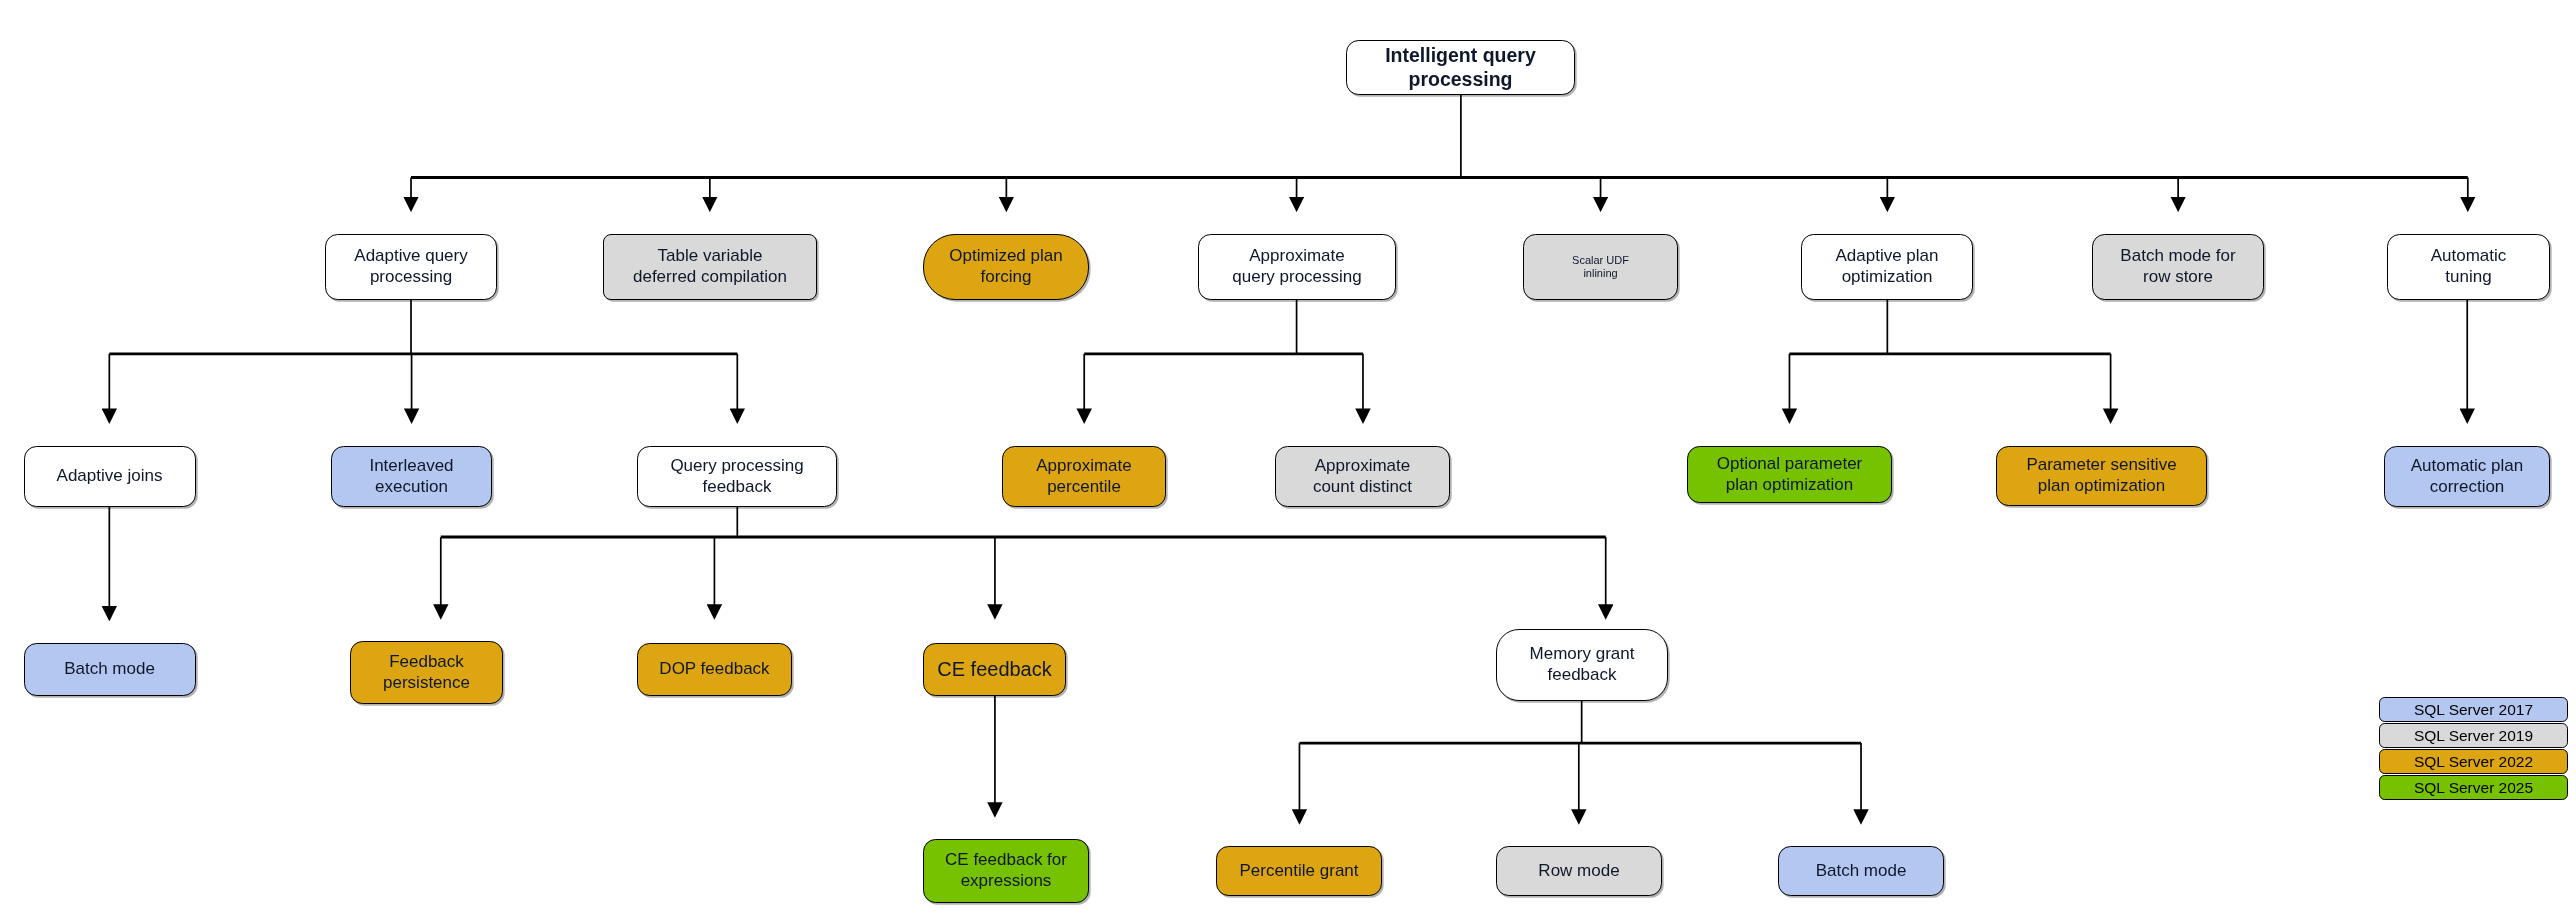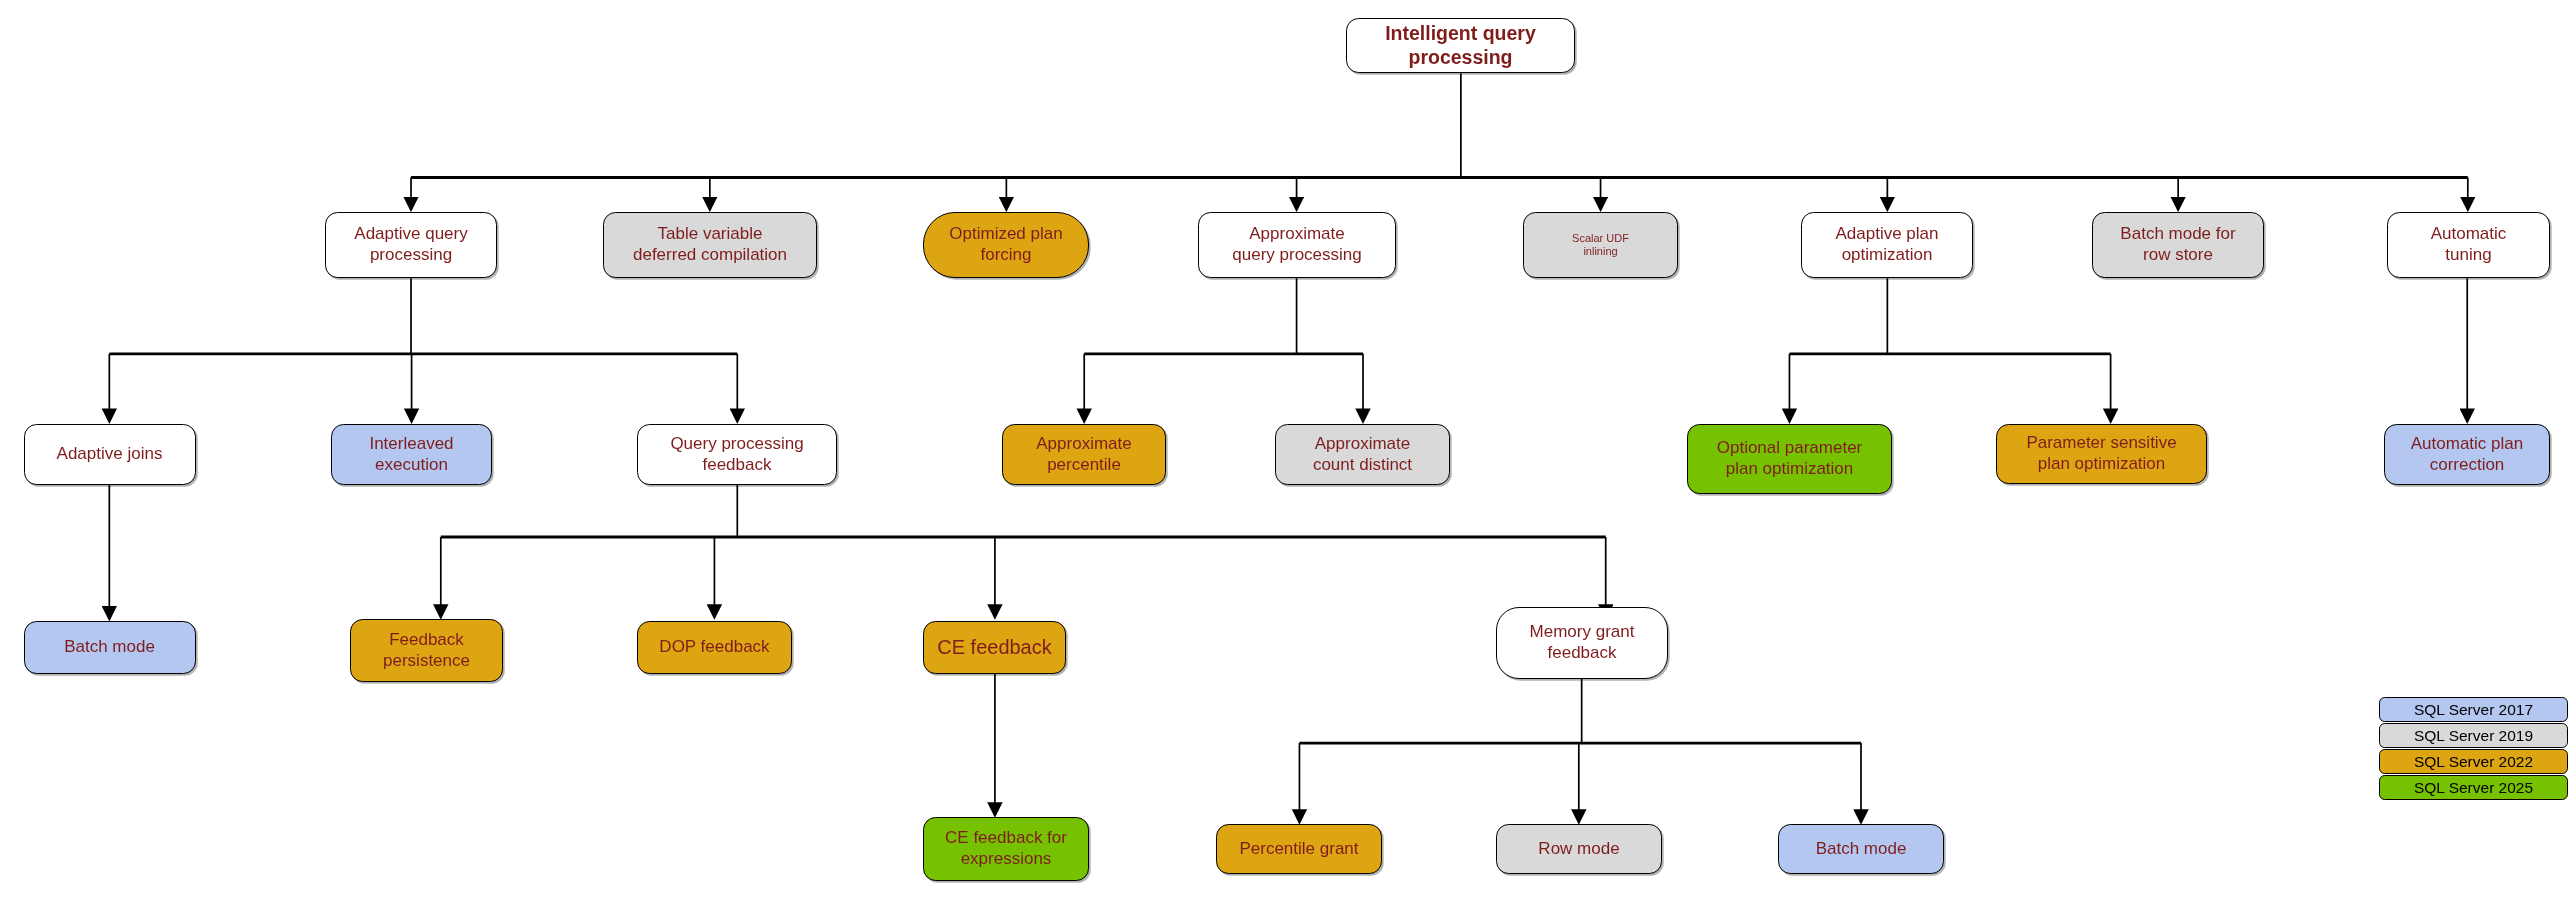--- a/index.html
+++ b/index.html
@@ -24,25 +24,26 @@
   }
   .node {
     position: absolute;
     box-sizing: border-box;
     border: 1.7px solid #000000;
     border-radius: 12.6px;
     display: flex;
     align-items: center;
     justify-content: center;
     text-align: center;
-    color: #7f1d1d;
+    color: #0f172a;
     line-height: 1.22;
     padding: 2.3px 4.6px;
     white-space: pre-line;
     box-shadow: 1.7px 1.7px 0 rgba(0,0,0,0.30);
+    margin-top: 22px;
   }
   .n-white { background: #ffffff; }
   .n-gray  { background: #d9d9d9; }
   .n-gold  { background: #dda512; }
   .n-blue  { background: #b4c7f0; }
   .n-green { background: #76c201; }
   .root { font-weight: bold; }
   .legend {
     position: absolute;
     box-sizing: border-box;
@@ -104,21 +105,21 @@
       <line x1="4310" y1="486" x2="4310" y2="736" stroke="#000" stroke-width="3" marker-end="url(#arrow)"></line>
       <line x1="191" y1="846" x2="191" y2="1081" stroke="#000" stroke-width="3" marker-end="url(#arrow)"></line>
       <line x1="1738" y1="1177" x2="1738" y2="1424" stroke="#000" stroke-width="3" marker-end="url(#arrow)"></line>
     </svg>
 
   <div id="nodes-layer">
       <div class="node n-white root" style="left: 1346px; top: 18.3px; width: 229px; height: 55px; font-size: 19.5px; font-weight: bold;">Intelligent query
 processing</div>
       <div class="node n-white" style="left: 325px; top: 212px; width: 172px; height: 66px; font-size: 17px;">Adaptive query
 processing</div>
-      <div class="node n-gray" style="left: 603px; top: 212px; width: 214px; height: 66px; font-size: 17px;">Table variable
+      <div class="node n-gray" style="left: 603px; top: 212px; width: 214px; height: 66px; font-size: 17px; border-radius: 8px;">Table variable
 deferred compilation</div>
       <div class="node n-gold" style="left: 923px; top: 212px; width: 166px; height: 66px; font-size: 17px; border-radius: 32px;">Optimized plan
 forcing</div>
       <div class="node n-white" style="left: 1198px; top: 212px; width: 198px; height: 66px; font-size: 17px;">Approximate
 query processing</div>
       <div class="node n-gray" style="left: 1523px; top: 212px; width: 155px; height: 66px; font-size: 11px;">Scalar UDF
 inlining</div>
       <div class="node n-white" style="left: 1801px; top: 212px; width: 172px; height: 66px; font-size: 17px;">Adaptive plan
 optimization</div>
       <div class="node n-gray" style="left: 2092px; top: 212px; width: 172px; height: 66px; font-size: 17px;">Batch mode for
@@ -127,21 +128,21 @@
 tuning</div>
       <div class="node n-white" style="left: 23.5px; top: 424px; width: 172px; height: 61px; font-size: 17px;">Adaptive joins</div>
       <div class="node n-blue" style="left: 331px; top: 424px; width: 161px; height: 61px; font-size: 17px;">Interleaved
 execution</div>
       <div class="node n-white" style="left: 637px; top: 424px; width: 200px; height: 61px; font-size: 17px;">Query processing
 feedback</div>
       <div class="node n-gold" style="left: 1002px; top: 424px; width: 164px; height: 61px; font-size: 17px;">Approximate
 percentile</div>
       <div class="node n-gray" style="left: 1275px; top: 424px; width: 175px; height: 61px; font-size: 17px;">Approximate
 count distinct</div>
-      <div class="node n-green" style="left: 1687px; top: 424px; width: 205px; height: 70px; font-size: 17px;">Optional parameter
+      <div class="node n-green" style="left: 1687px; top: 424px; width: 205px; height: 57px; font-size: 17px;">Optional parameter
 plan optimization</div>
       <div class="node n-gold" style="left: 1996px; top: 424px; width: 211px; height: 60px; font-size: 17px;">Parameter sensitive
 plan optimization</div>
       <div class="node n-blue" style="left: 2384px; top: 424px; width: 166px; height: 61px; font-size: 17px;">Automatic plan
 correction</div>
       <div class="node n-blue" style="left: 23.5px; top: 621px; width: 172px; height: 53px; font-size: 17px;">Batch mode</div>
       <div class="node n-gold" style="left: 350px; top: 619px; width: 153px; height: 63px; font-size: 17px;">Feedback
 persistence</div>
       <div class="node n-gold" style="left: 637px; top: 621px; width: 155px; height: 53px; font-size: 17px;">DOP feedback</div>
       <div class="node n-gold" style="left: 923px; top: 621px; width: 143px; height: 53px; font-size: 20px;">CE feedback</div>

